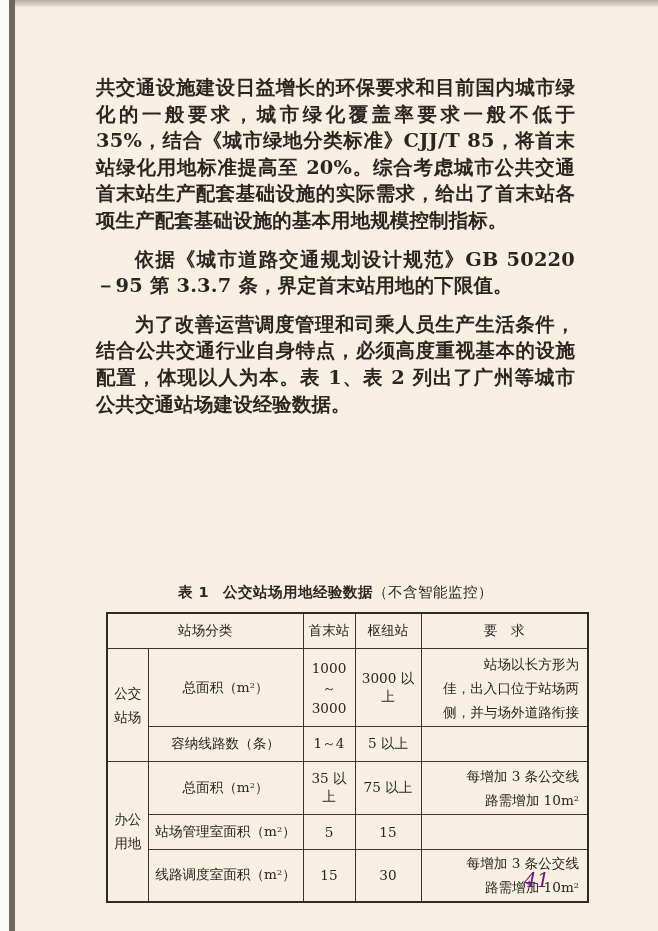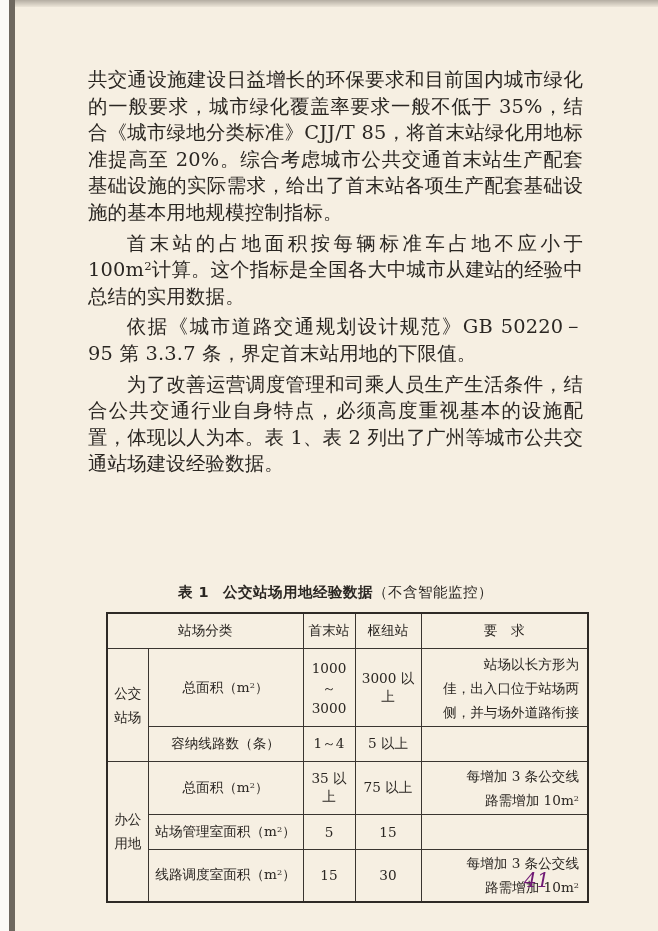--- a/index.html
+++ b/index.html
@@ -14,21 +14,21 @@
   .edge-top { position: absolute; left: 15px; top: 0; width: 643px; height: 7px; background: linear-gradient(#b4ada2, #ece5d8); }
   .page {
     position: absolute; left: 15px; top: 7px; width: 643px; height: 924px;
     background: #f6efe2;
   }
   .body-text {
     position: absolute; left: 84px; top: 63px; width: 503px;
     font-size: 19.4px; line-height: 26.6px; letter-spacing: 0.2px;
     text-align: justify;
   }
-  .para { margin: 4px; text-indent: 2em; }
+  .para { margin: 12px; text-indent: 2em; font-weight: bold; }
   .para.cont { text-indent: 0; }
   sup { font-size: 0.6em; line-height: 0; vertical-align: 0.55em; }
   .caption {
     position: absolute; left: 84px; top: 583px; width: 503px; text-align: center;
     font-family: "DejaVu Sans", "Liberation Sans", sans-serif;
     font-size: 14.5px; font-weight: bold; letter-spacing: 0.5px;
   }
   .caption .num { margin-right: 14px; }
   .caption .paren { font-weight: normal; font-family: "DejaVu Serif", serif; }
   table.data {
@@ -52,21 +52,20 @@
 <body>
 
 <div class="edge-white"></div>
 <div class="edge-dark"></div>
 <div class="edge-top"></div>
 
 <div class="page"></div>
 
 <div class="body-text">
   <p class="para cont">共交通设施建设日益增长的环保要求和目前国内城市绿化的一般要求，城市绿化覆盖率要求一般不低于 35%，结合《城市绿地分类标准》CJJ/T 85，将首末站绿化用地标准提高至 20%。综合考虑城市公共交通首末站生产配套基础设施的实际需求，给出了首末站各项生产配套基础设施的基本用地规模控制指标。</p>
-  <p class="para"><span>首末站的占地面积按每辆标准车占地不应小于 100m</span><sup>2</sup><span>计算。这个指标是全国各大中城市从建站的经验中总结的实用数据。</span></p>
   <p class="para">依据《城市道路交通规划设计规范》GB 50220－95 第 3.3.7 条，界定首末站用地的下限值。</p>
   <p class="para">为了改善运营调度管理和司乘人员生产生活条件，结合公共交通行业自身特点，必须高度重视基本的设施配置，体现以人为本。表 1、表 2 列出了广州等城市公共交通站场建设经验数据。</p>
 </div>
 
 <div class="caption">
   <span class="num">表 1</span><span>公交站场用地经验数据</span><span class="paren">（不含智能监控）</span>
 </div>
 
 <table class="data">
   <colgroup>

